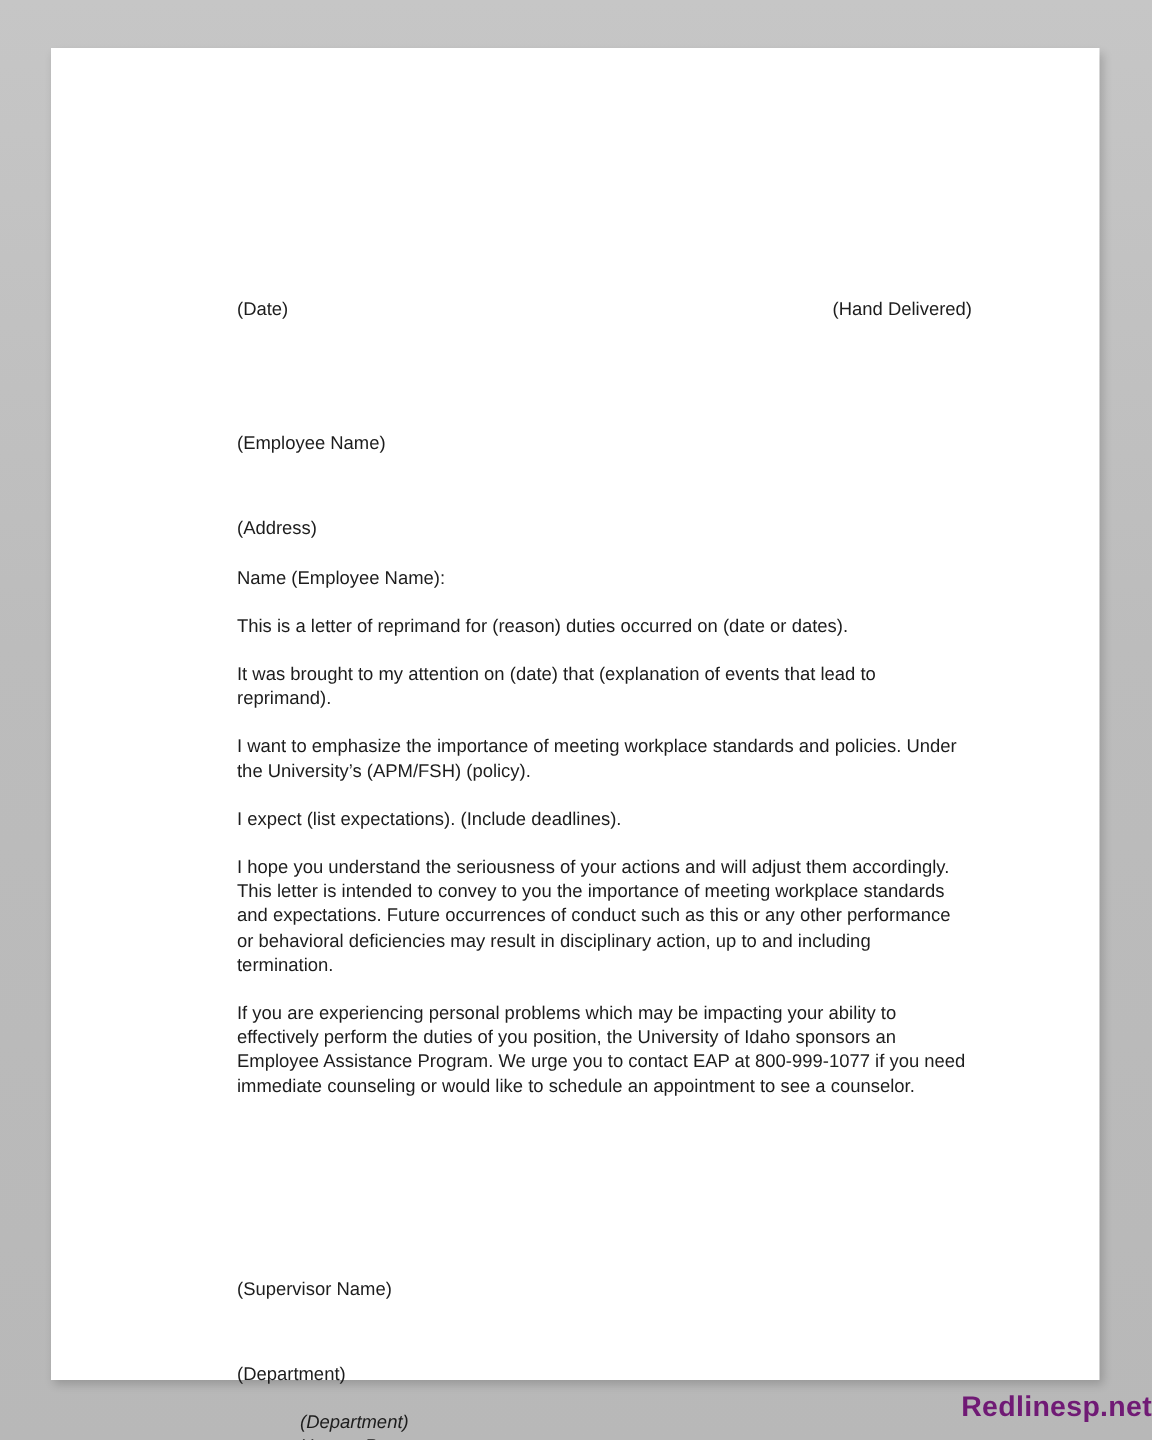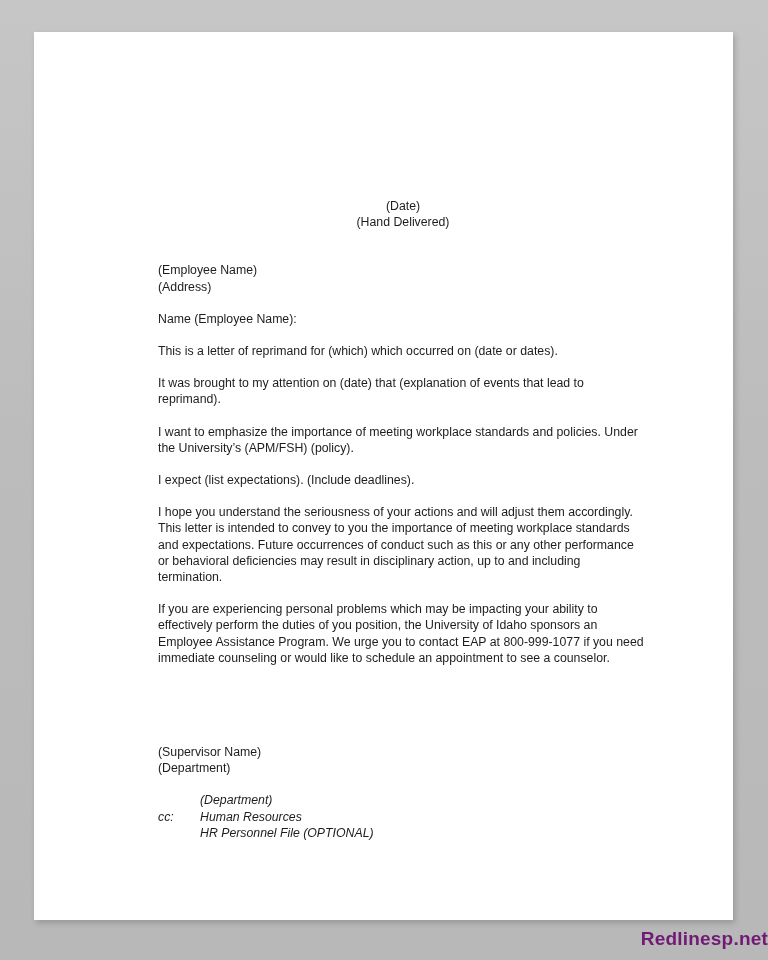--- a/index.html
+++ b/index.html
@@ -41,35 +41,35 @@
     width: 490px;
     color: #1d1d1d;
     font-size: 12.3px;
     line-height: 16.2px;
   }
 
   
   .head-row {
     display: flex;
     justify-content: space-between;
-    align-items: center;
-    flex-direction: column;
+    align-items: flex-start;
   }
 
   .blockline {
     white-space: pre;
   }
 
   .gap-lg { height: 32px; }
   .gap-md { height: 16px; }
   .gap-sig { height: 50px; }
 
   .addr-block .blockline,
   .sig-block .blockline {
     line-height: 16.2px;
+    margin-top: 41px;
   }
 
   p.para {
     margin: 0 0 16px 0;
     line-height: 16.2px;
   }
   p.para.tight { margin-bottom: 12px; }
 
   
   .cc-block {
@@ -115,21 +115,21 @@
 
     <div class="addr-block">
       <div class="blockline">(Employee Name)</div>
       <div class="blockline">(Address)</div>
     </div>
 
     <div class="gap-md"></div>
 
     <p class="para">Name (Employee Name):</p>
 
-    <p class="para">This is a letter of reprimand for (which) which occurred on (date or dates).</p>
+    <p class="para">This is a letter of reprimand for (reason) duties occurred on (date or dates).</p>
     <p class="para">It was brought to my attention on (date) that (explanation of events that lead to reprimand).</p>
     <p class="para">I want to emphasize the importance of meeting workplace standards and policies. Under the University’s (APM/FSH) (policy).</p>
     <p class="para">I expect (list expectations). (Include deadlines).</p>
     <p class="para">I hope you understand the seriousness of your actions and will adjust them accordingly. This letter is intended to convey to you the importance of meeting workplace standards and expectations. Future occurrences of conduct such as this or any other performance or behavioral deficiencies may result in disciplinary action, up to and including termination.</p>
     <p class="para tight">If you are experiencing personal problems which may be impacting your ability to effectively perform the duties of you position, the University of Idaho sponsors an Employee Assistance Program. We urge you to contact EAP at 800-999-1077 if you need immediate counseling or would like to schedule an appointment to see a counselor.</p>
 
     <div class="gap-md"></div>
 
 
     <div class="gap-sig"></div>

